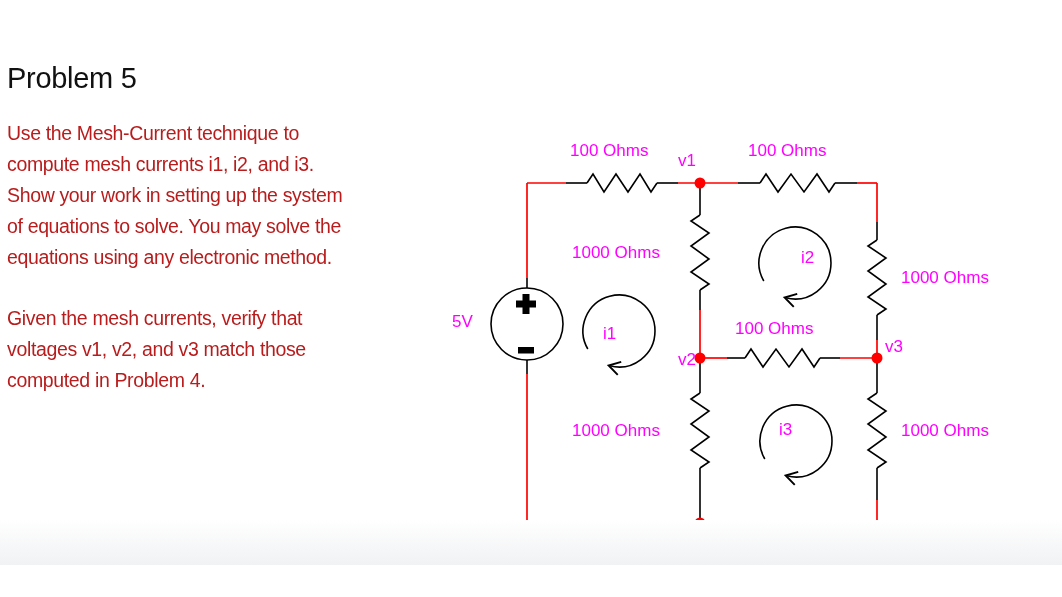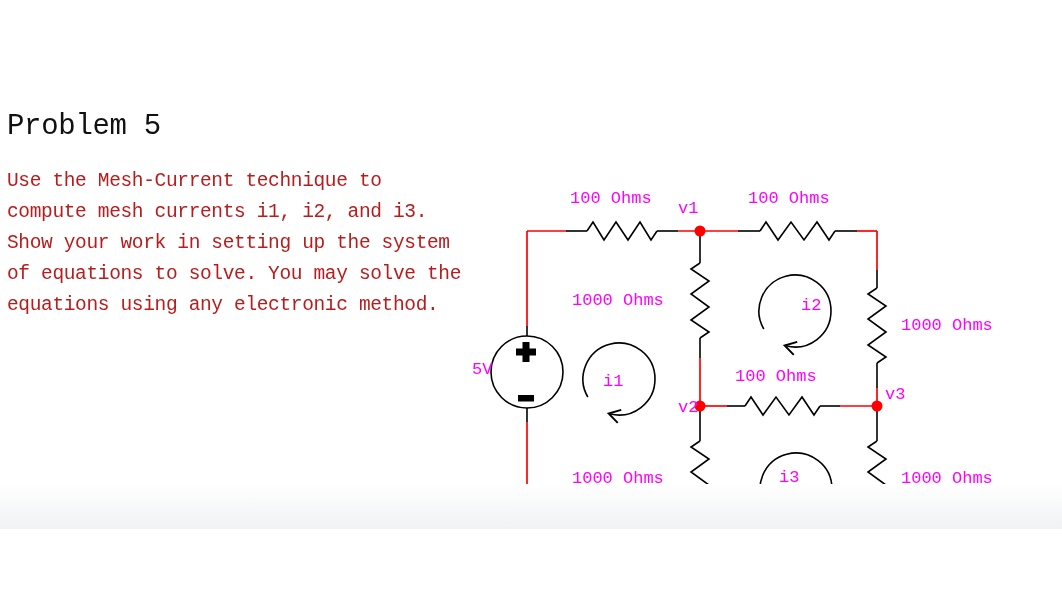--- a/index.html
+++ b/index.html
@@ -3,25 +3,24 @@
 <meta charset="utf-8">
 <style>
   :root{
     --wire:#ff0000;
     --label:#ff00ff;
     --component:#000000;
   }
   html,body{margin:0;padding:0;background:#fff;}
   .page{
     position:relative;
-    width:1062px;height:481px;
+    width:1062px;height:565px;
     background:#ffffff;
     overflow:hidden;
-    font-family:Liberation Mono, monospace;
-    margin-top:48px;
+    font-family:Liberation Sans, sans-serif;
   }
   .title{
     position:absolute;left:7px;top:62px;
     font-size:29px;color:#111;letter-spacing:-0.3px;
   }
   .para{
     position:absolute;left:7px;width:460px;
     font-size:19.5px;line-height:31px;color:#b91c1c;
     letter-spacing:-0.35px;
     white-space:pre-line;
@@ -51,20 +50,23 @@
 <body>
 
 <div class="page">
 
   <div class="title">Problem 5</div>
   <div class="para para1">Use the Mesh-Current technique to
 compute mesh currents i1, i2, and i3.
 Show your work in setting up the system
 of equations to solve. You may solve the
 equations using any electronic method.</div>
+  <div class="para para2">Given the mesh currents, verify that
+voltages v1, v2, and v3 match those
+computed in Problem 4.</div>
 
   <svg class="schematic" viewBox="0 0 1062 597">
     <defs>
       <marker id="arrowhead" markerUnits="userSpaceOnUse" markerWidth="18" markerHeight="18" viewBox="0 0 16 16" refX="12" refY="8" orient="auto">
         <path d="M3,2 L13,8 L3,14" fill="none" stroke="#000000" stroke-width="1.7"></path>
       </marker>
     </defs>
 
     <g>
       <line class="wire" x1="527" y1="183" x2="566" y2="183"></line>
@@ -157,21 +159,21 @@
       <line class="comp-thick" x1="696" y1="569" x2="707" y2="569"></line>
     </g>
   </svg>
 
   <div class="clabel" style="left:570px;top:141px;">100 Ohms</div>
   <div class="clabel" style="left:678px;top:151px;">v1</div>
   <div class="clabel" style="left:748px;top:141px;">100 Ohms</div>
   <div class="clabel" style="left:572px;top:243px;">1000 Ohms</div>
   <div class="clabel" style="left:801px;top:248px;">i2</div>
   <div class="clabel" style="left:901px;top:268px;">1000 Ohms</div>
-  <div class="clabel" style="left:472px;top:312px;text-align:right;">5V</div>
+  <div class="clabel" style="left:452px;top:312px;text-align:right;">5V</div>
   <div class="clabel" style="left:603px;top:324px;text-align:right;">i1</div>
   <div class="clabel" style="left:678px;top:350px;">v2</div>
   <div class="clabel" style="left:735px;top:319px;">100 Ohms</div>
   <div class="clabel" style="left:885px;top:337px;">v3</div>
   <div class="clabel" style="left:572px;top:421px;">1000 Ohms</div>
   <div class="clabel" style="left:779px;top:420px;">i3</div>
   <div class="clabel" style="left:901px;top:421px;">1000 Ohms</div>
 
   <div class="bottom-fade"></div>
 </div>

